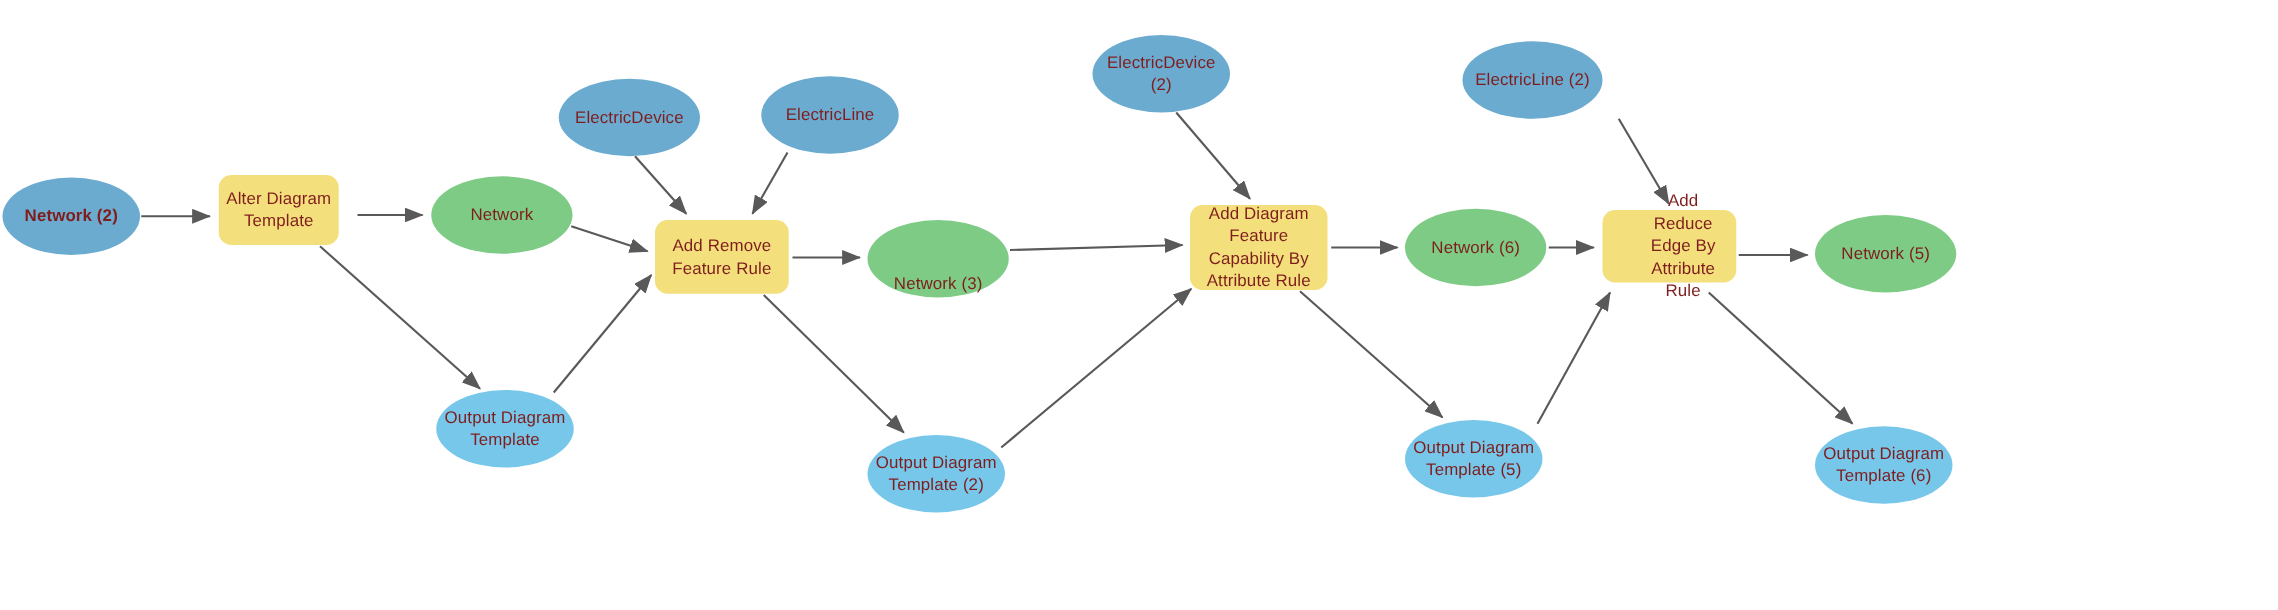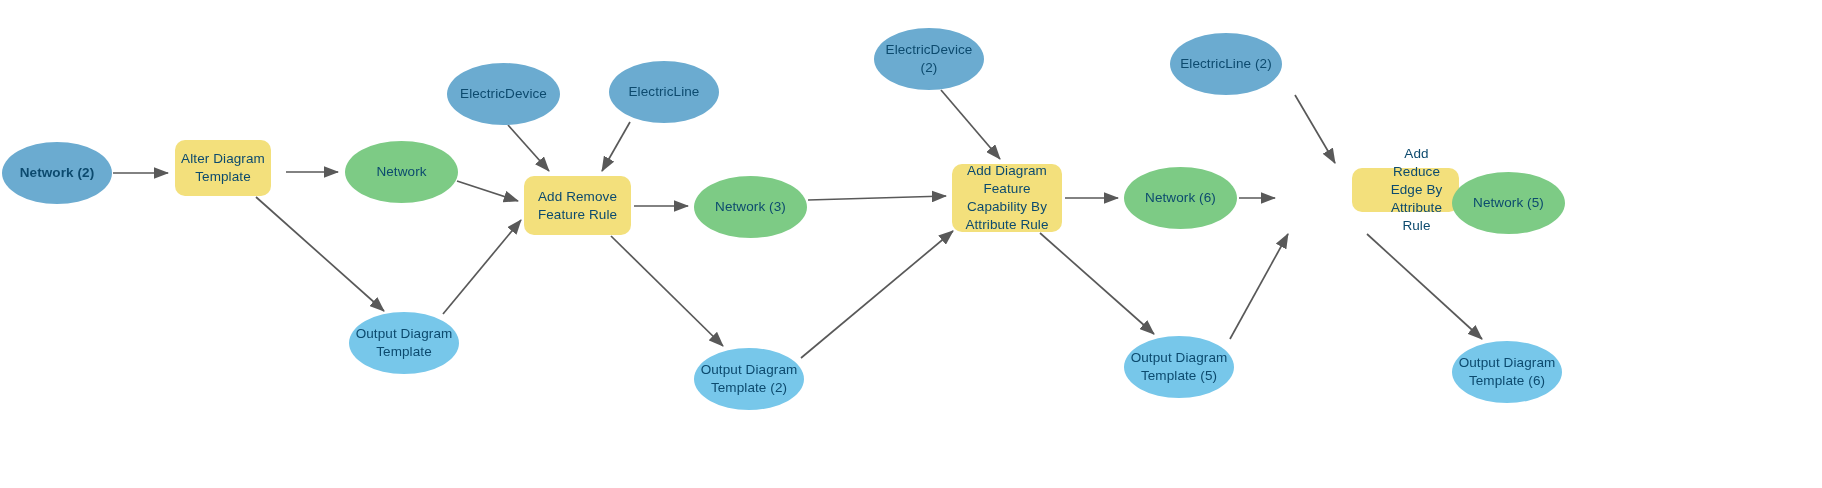--- a/index.html
+++ b/index.html
@@ -25,21 +25,21 @@
     height: 488px;
     pointer-events: none;
   }
   .node {
     position: absolute;
     display: flex;
     align-items: center;
     justify-content: center;
     text-align: center;
     box-sizing: border-box;
-    color: #0c4a6e;
+    color: #7f1d1d;
     font-size: 13.5px;
     line-height: 1.32;
     letter-spacing: 0.1px;
     padding: 2px 6px;
     white-space: pre-line;
     z-index: 2;
   }
   .node.ellipse {
     border-radius: 50%;
   }
@@ -87,33 +87,33 @@
       <div class="node ellipse fill-datablue" style="left: 2px; top: 142px; width: 110px; height: 62px; font-weight: bold;"><span>Network (2)</span></div>
       <div class="node rect fill-yellow" style="left: 175px; top: 140px; width: 96px; height: 56px;"><span>Alter Diagram
 Template</span></div>
       <div class="node ellipse fill-green" style="left: 345px; top: 141px; width: 113px; height: 62px;"><span>Network</span></div>
       <div class="node ellipse fill-datablue" style="left: 447px; top: 63px; width: 113px; height: 62px;"><span>ElectricDevice</span></div>
       <div class="node ellipse fill-datablue" style="left: 609px; top: 61px; width: 110px; height: 62px;"><span>ElectricLine</span></div>
       <div class="node ellipse fill-outblue" style="left: 349px; top: 312px; width: 110px; height: 62px;"><span>Output Diagram
 Template</span></div>
       <div class="node rect fill-yellow" style="left: 524px; top: 176px; width: 107px; height: 59px; align-items: center;"><span>Add Remove
 Feature Rule</span></div>
-      <div class="node ellipse fill-green" style="left: 694px; top: 176px; width: 113px; height: 62px;"><span>Network (3)</span></div>
+      <div class="node ellipse fill-green" style="left: 694px; top: 176px; width: 113px; height: 62px; align-items: flex-end;"><span>Network (3)</span></div>
       <div class="node ellipse fill-outblue" style="left: 694px; top: 348px; width: 110px; height: 62px;"><span>Output Diagram
 Template (2)</span></div>
       <div class="node ellipse fill-datablue" style="left: 874px; top: 28px; width: 110px; height: 62px;"><span>ElectricDevice
 (2)</span></div>
       <div class="node rect fill-yellow" style="left: 952px; top: 164px; width: 110px; height: 68px;"><span>Add Diagram
 Feature
 Capability By
 Attribute Rule</span></div>
       <div class="node ellipse fill-green" style="left: 1124px; top: 167px; width: 113px; height: 62px;"><span>Network (6)</span></div>
       <div class="node ellipse fill-outblue" style="left: 1124px; top: 336px; width: 110px; height: 62px;"><span>Output Diagram
 Template (5)</span></div>
       <div class="node ellipse fill-datablue" style="left: 1170px; top: 33px; width: 112px; height: 62px; align-items: center;"><span>ElectricLine (2)</span></div>
-      <div class="node rect fill-yellow" style="left: 1352px; top: 168px; width: 107px; height: 44px; padding-left: 28px;"><span>Add Reduce
+      <div class="node rect fill-yellow" style="left: 1282px; top: 168px; width: 107px; height: 58px; padding-left: 28px;"><span>Add Reduce
 Edge By
 Attribute Rule</span></div>
       <div class="node ellipse fill-green" style="left: 1452px; top: 172px; width: 113px; height: 62px;"><span>Network (5)</span></div>
       <div class="node ellipse fill-outblue" style="left: 1452px; top: 341px; width: 110px; height: 62px;"><span>Output Diagram
 Template (6)</span></div>
     </div>
 </div>
 
 </body></html>

